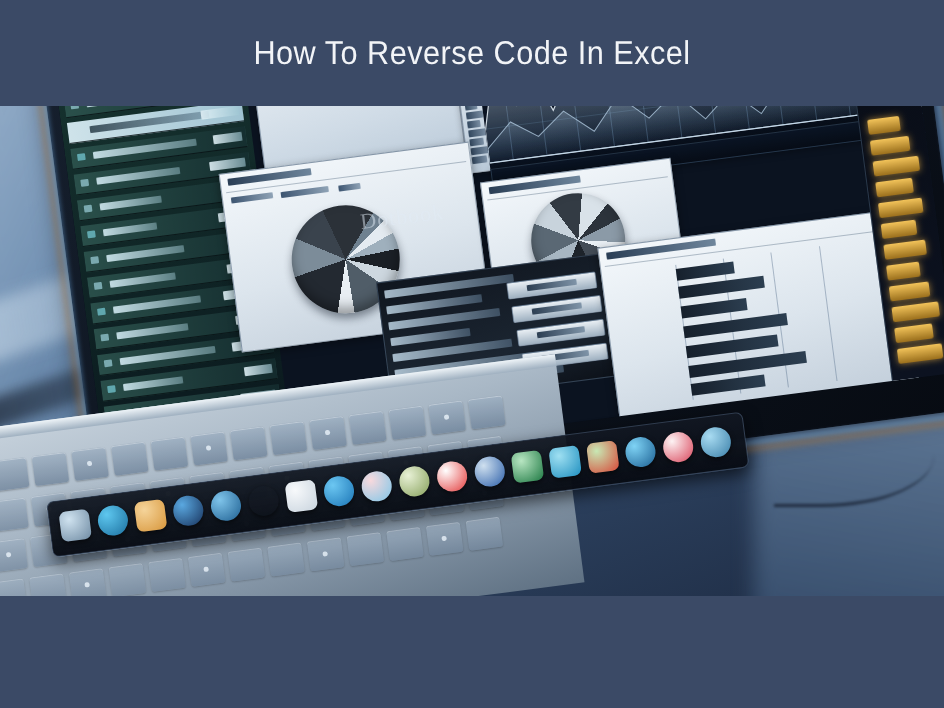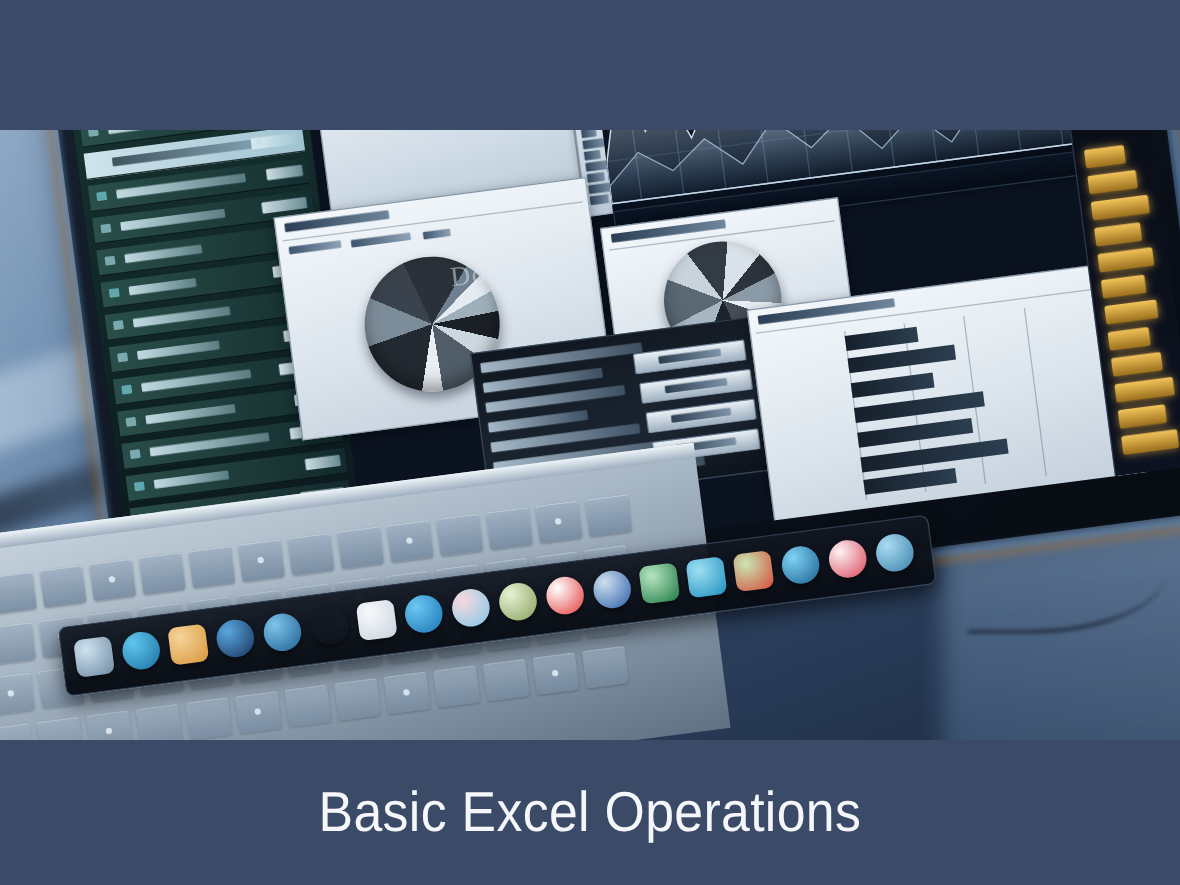--- a/index.html
+++ b/index.html
@@ -305,20 +305,23 @@
     position:absolute;right:10px;top:330px;width:160px;height:70px;
     border-bottom:3px solid rgba(18,26,40,.75);
     border-radius:0 0 70% 0;filter:blur(1.6px);z-index:16;
   }
 </style>
 </head>
 <body>
 
 <div class="page">
 
+  <div class="banner banner-top">
+    <div class="title-top">How To Reverse Code In Excel</div>
+  </div>
 
   <div class="photo">
 
     <div class="ph desk-blur"></div>
     <div class="ph desk-streak"></div>
     <div class="ph desk-streak2"></div>
     <div class="ph desk-right"></div>
 
     <div class="ph laptop">
       <div class="glow-amber"></div>
@@ -622,17 +625,14 @@
         <div class="dock-icon" style="left: 542px; background: radial-gradient(circle at 32% 28%, rgb(200, 232, 180), rgb(214, 75, 58));"></div>
         <div class="dock-icon round" style="left: 580px; background: radial-gradient(circle at 32% 28%, rgb(127, 211, 245), rgb(27, 95, 146));"></div>
         <div class="dock-icon round" style="left: 618px; background: radial-gradient(circle at 32% 28%, rgb(253, 243, 244), rgb(217, 69, 90));"></div>
         <div class="dock-icon round" style="left: 656px; background: radial-gradient(circle at 32% 28%, rgb(169, 220, 242), rgb(58, 127, 168));"></div>
       </div>
 
     <div class="brand">Dotbook</div>
     <div class="ph desk-foreground"></div>
   </div>
 
-  <div class="banner banner-bottom">
-    <div class="title-bottom">Basic Excel Operations</div>
-  </div>
 
 </div>
 
 </body></html>

